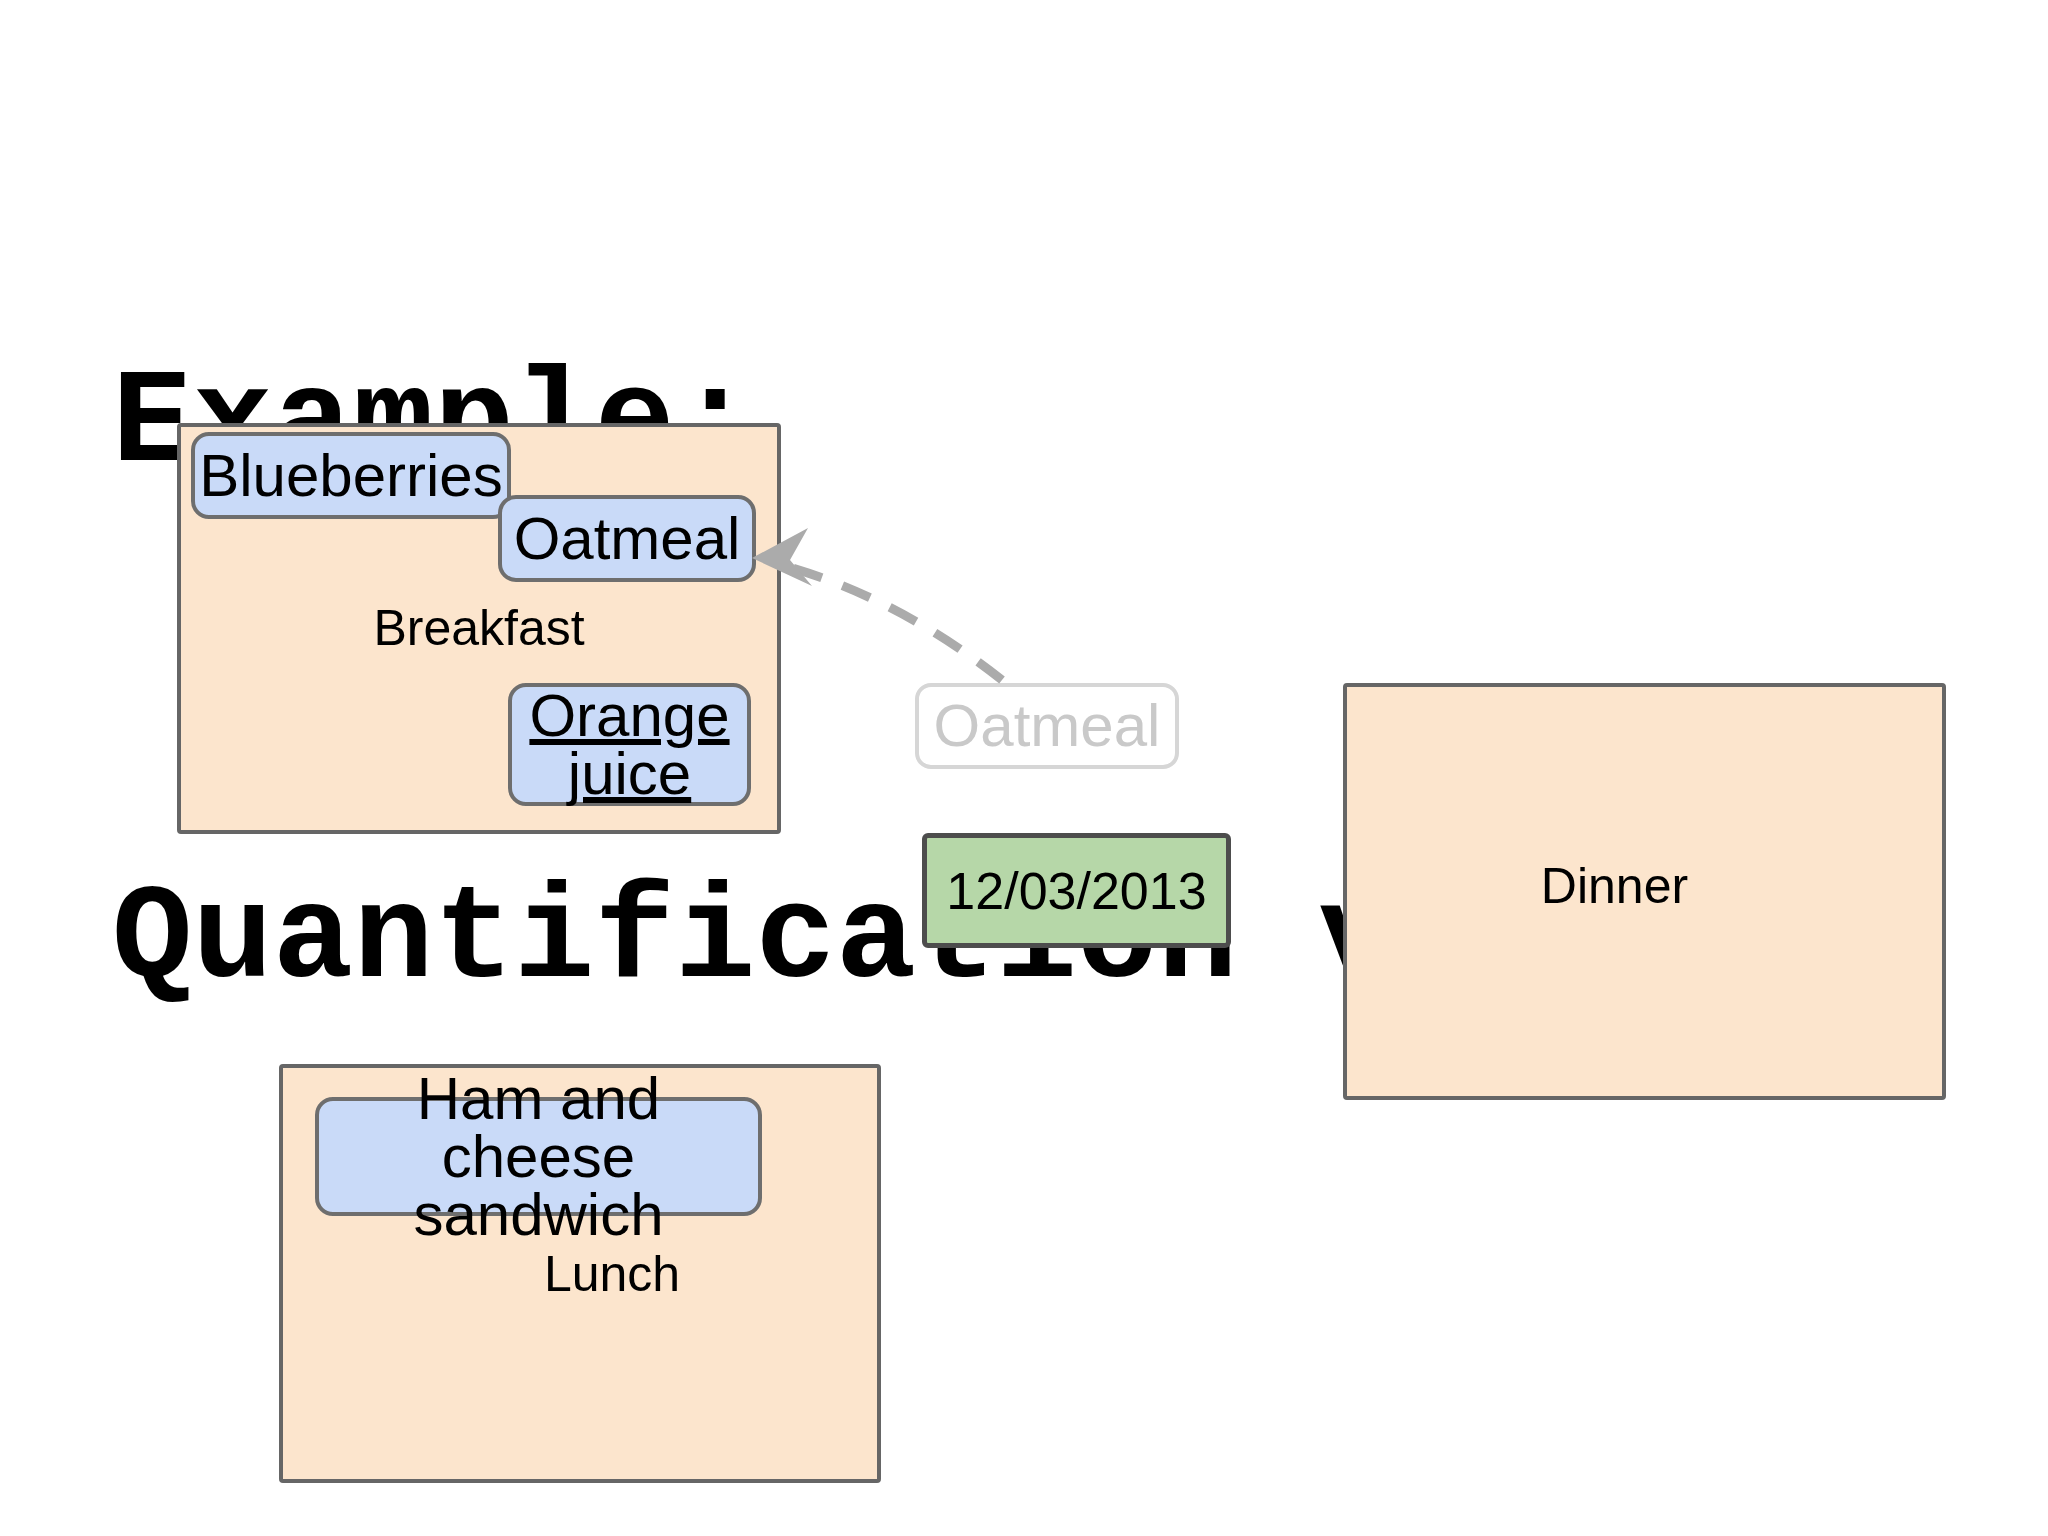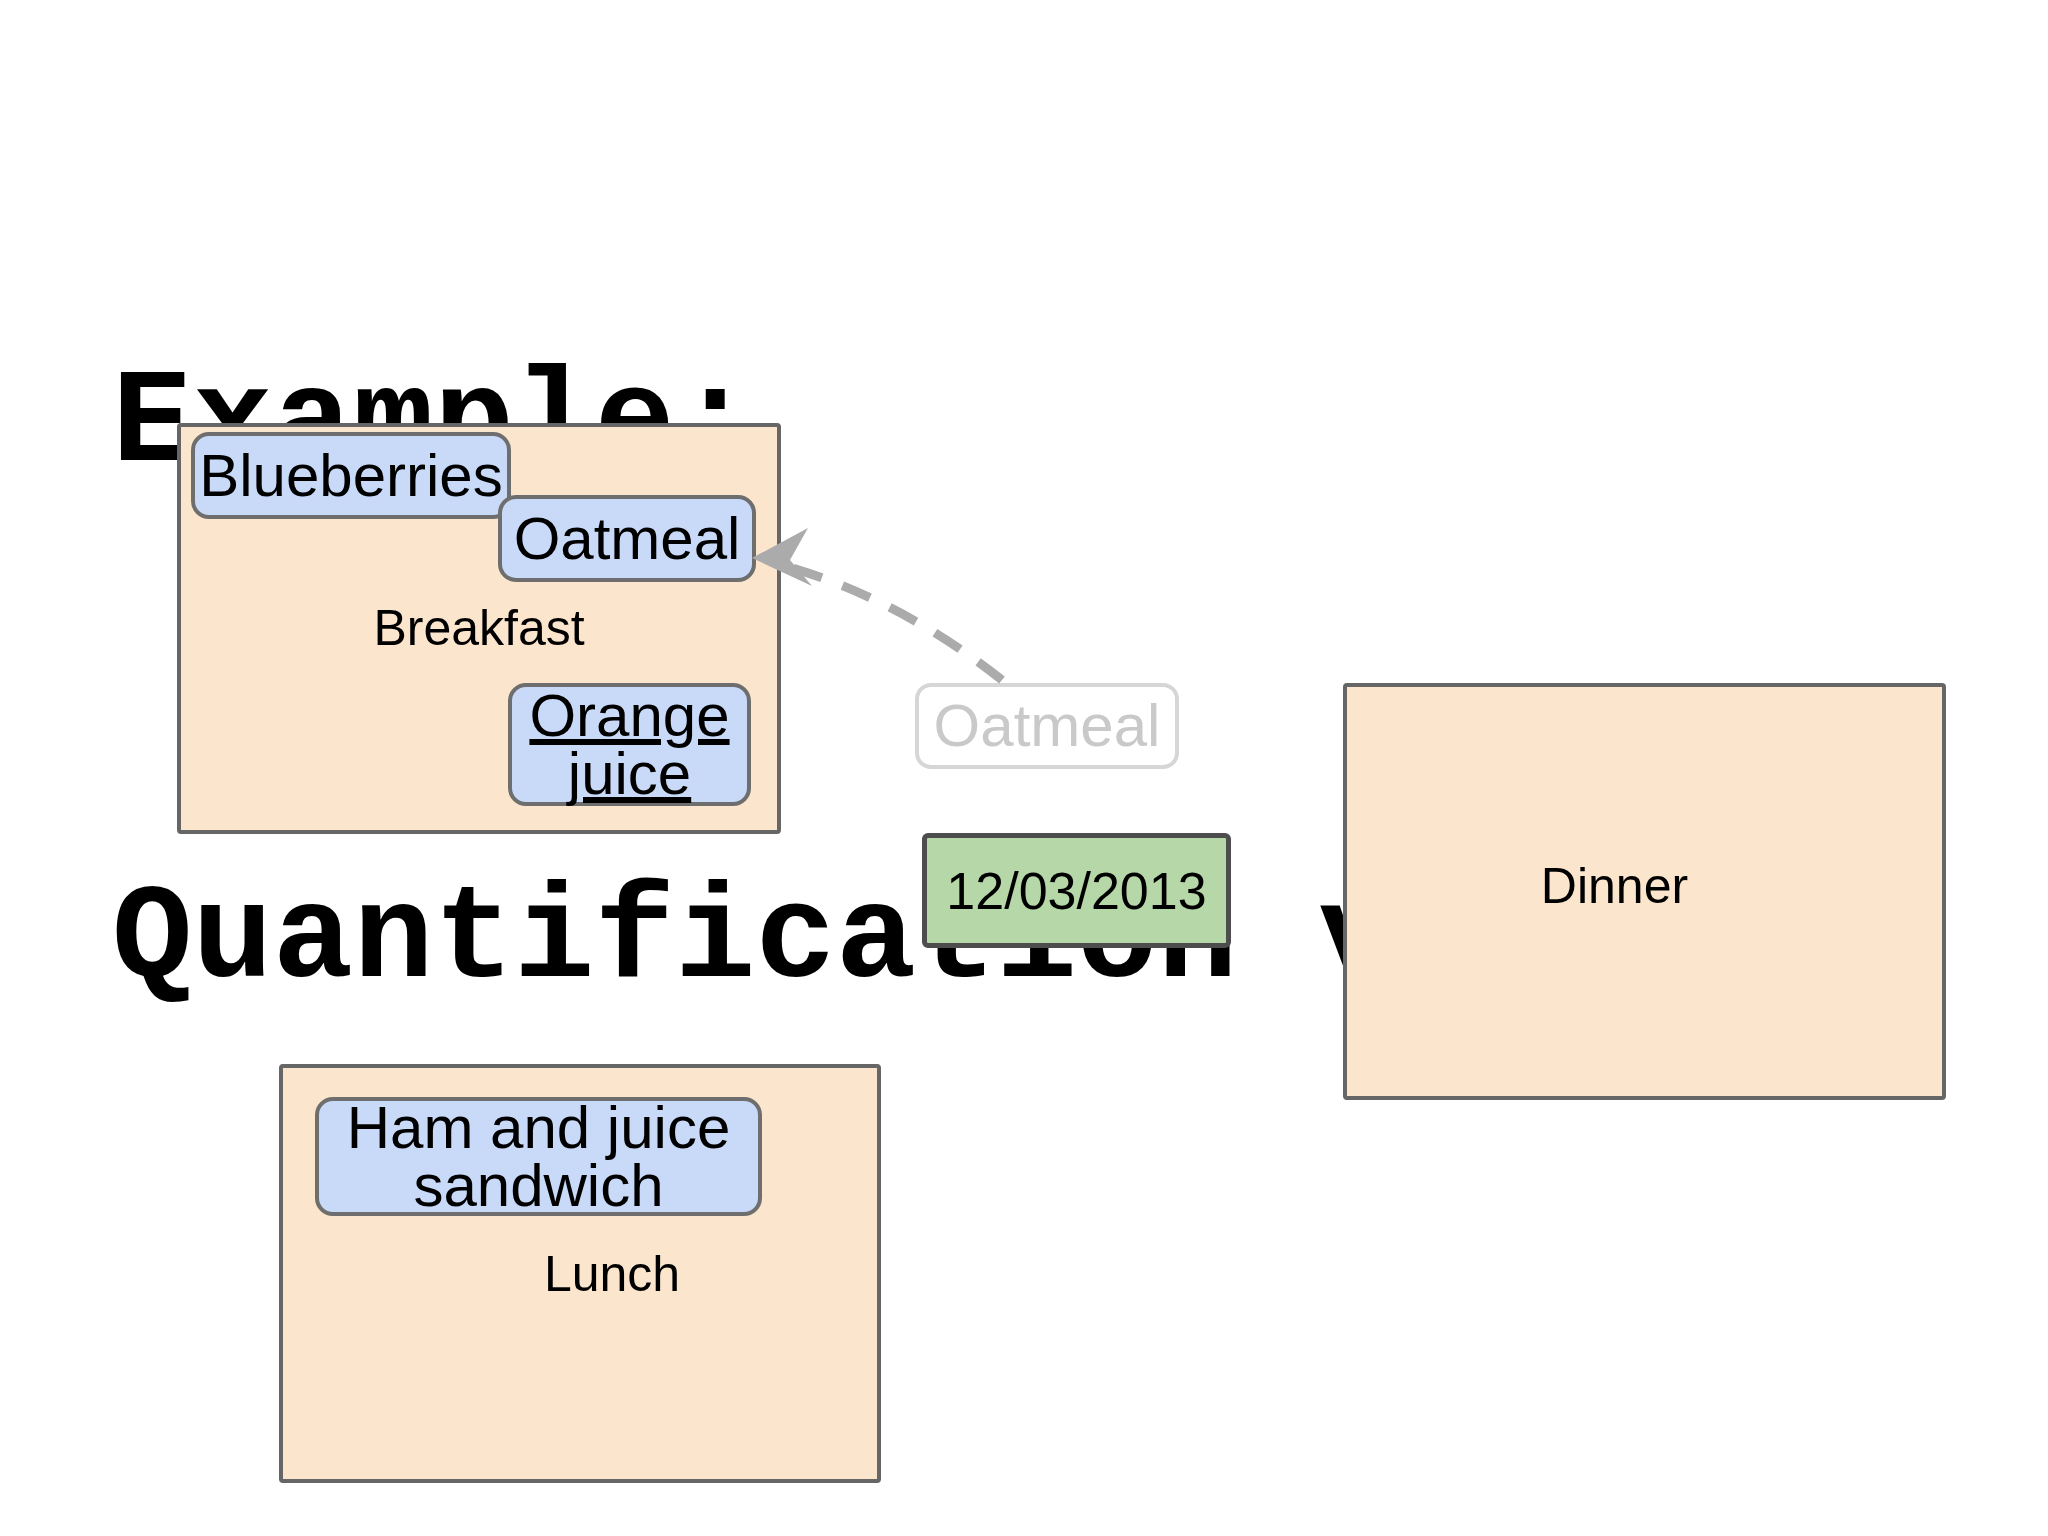--- a/index.html
+++ b/index.html
@@ -89,21 +89,21 @@
   <div class="meal-box" style="left:177px;top:423px;width:604px;height:411px;"></div>
   <div class="meal-label" style="left:177px;top:595px;width:604px;">Breakfast</div>
 
   <div class="chip" style="left:191px;top:432px;width:320px;height:87px;">Blueberries</div>
   <div class="chip" style="left:498px;top:495px;width:258px;height:87px;">Oatmeal</div>
   <div class="chip" style="left:508px;top:683px;width:243px;height:123px;text-decoration:underline;">Orange juice</div>
 
   <div class="meal-box" style="left:279px;top:1064px;width:602px;height:419px;"></div>
   <div class="meal-label" style="left:279px;top:1241px;width:666px;">Lunch</div>
 
-  <div class="chip" style="left:315px;top:1097px;width:447px;height:119px;">Ham and juice sandwich</div>
+  <div class="chip" style="left:315px;top:1097px;width:447px;height:119px;">Ham and cheese sandwich</div>
 
   <div class="meal-box" style="left:1343px;top:683px;width:603px;height:417px;"></div>
   <div class="meal-label" style="left:1343px;top:853px;width:543px;">Dinner</div>
 
   <div class="chip chip-ghost" style="left:915px;top:683px;width:264px;height:86px;">Oatmeal</div>
 
   <div class="date-tag" style="left:922px;top:833px;width:309px;height:115px;">12/03/2013</div>
 
   <svg class="arrow-layer" viewBox="0 0 2048 1536">
     <path d="M 1002 680 Q 896 596 778 564" fill="none" stroke="#ababab" stroke-width="9" stroke-dasharray="30 22" stroke-linecap="butt"></path>

